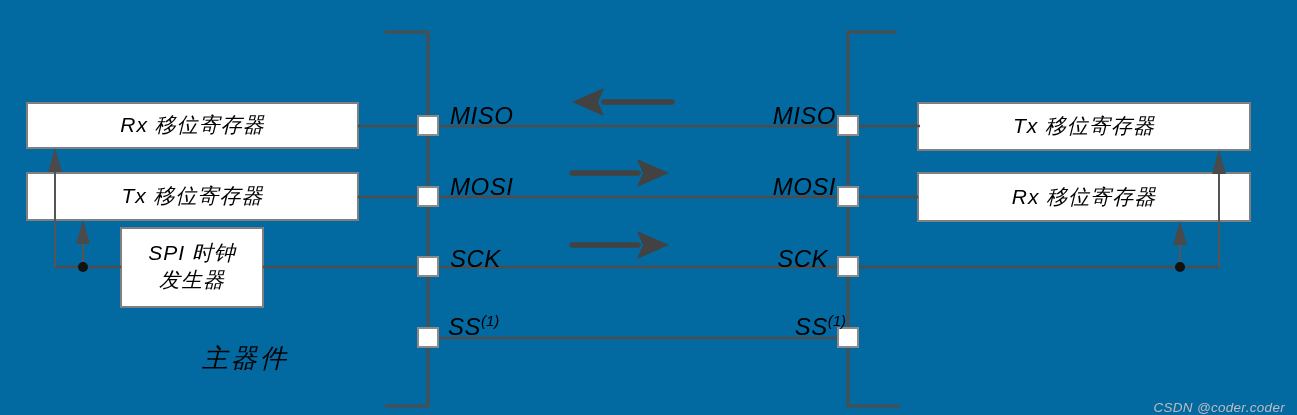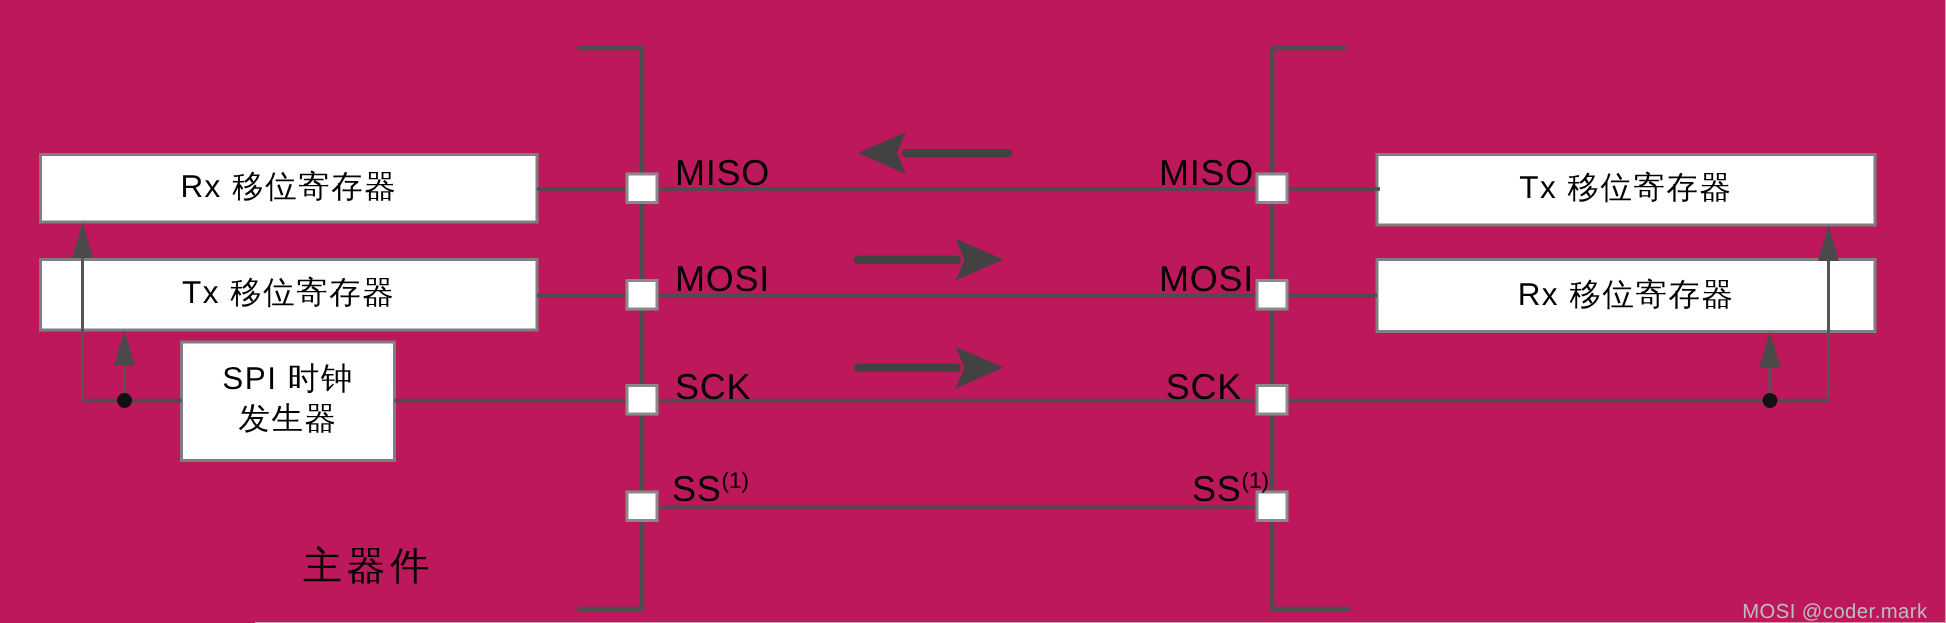--- a/index.html
+++ b/index.html
@@ -2,22 +2,23 @@
 <html><head>
 <meta charset="utf-8">
 <style>
   * { margin: 0; padding: 0; box-sizing: border-box; }
   html, body { background: #ffffff; }
   body { font-family: "Liberation Sans", sans-serif; }
   .canvas {
     position: relative;
     width: 1297px;
     height: 415px;
-    background: #be185d;
+    background: #0369a1;
     overflow: hidden;
+    font-style: italic;
   }
   .svg-layer { position: absolute; left: 0; top: 0; }
   .lbl { position: absolute; color: #000; white-space: nowrap; margin-top: 10px; }
   .box-label {
     position: absolute;
     display: flex;
     flex-direction: column;
     align-items: center;
     justify-content: center;
     font-size: 21px;
@@ -120,17 +121,17 @@
     <span>SS</span><sup>(1)</sup>
   </div>
 
   <div class="lbl sig right" style="right:461px; top:92px;">MISO</div>
   <div class="lbl sig right" style="right:461px; top:163px;">MOSI</div>
   <div class="lbl sig right" style="right:469px; top:235px;">SCK</div>
   <div class="lbl sig right" style="right:451px; top:303px;">
     <span>SS</span><sup>(1)</sup>
   </div>
 
-  <div class="lbl device" style="left:202px; top:350px;">主器件</div>
+  <div class="lbl device" style="left:202px; top:331px;">主器件</div>
 
-  <div class="lbl watermark" style="right:12px; top:390px;">MOSI @coder.mark</div>
+  <div class="lbl watermark" style="right:12px; top:390px;">CSDN @coder.coder</div>
 
 </div>
 
 </body></html>

